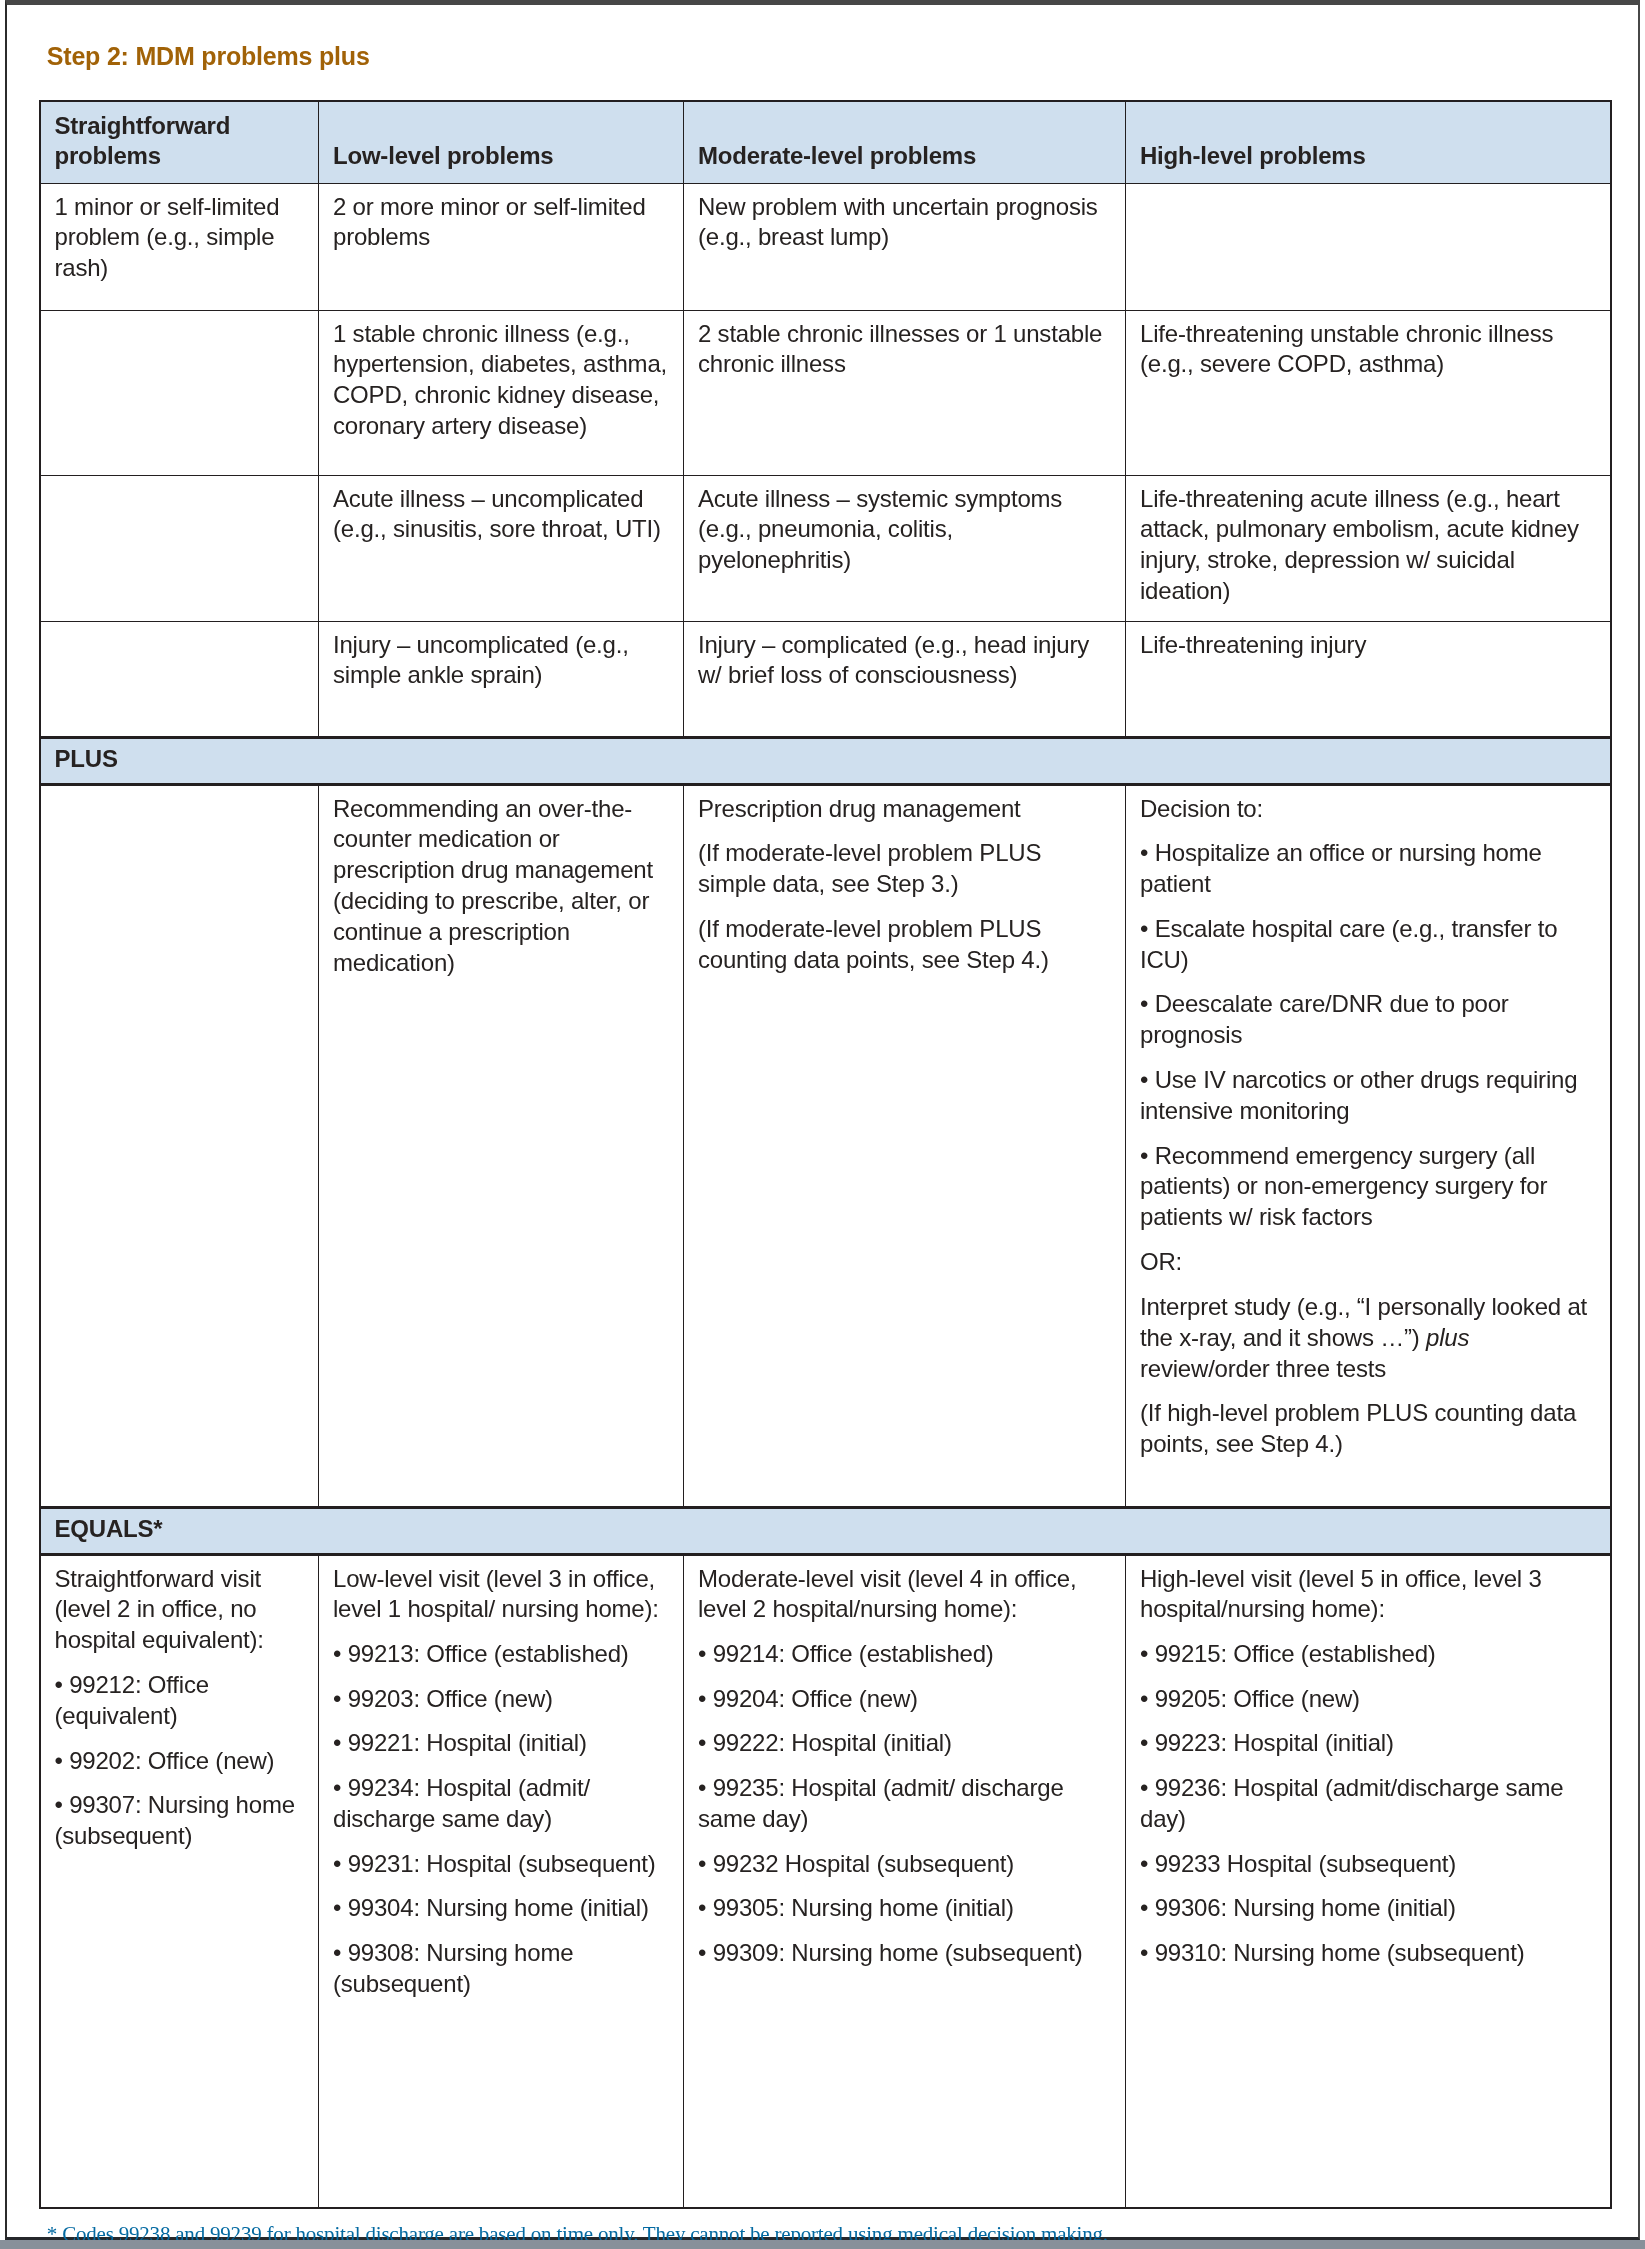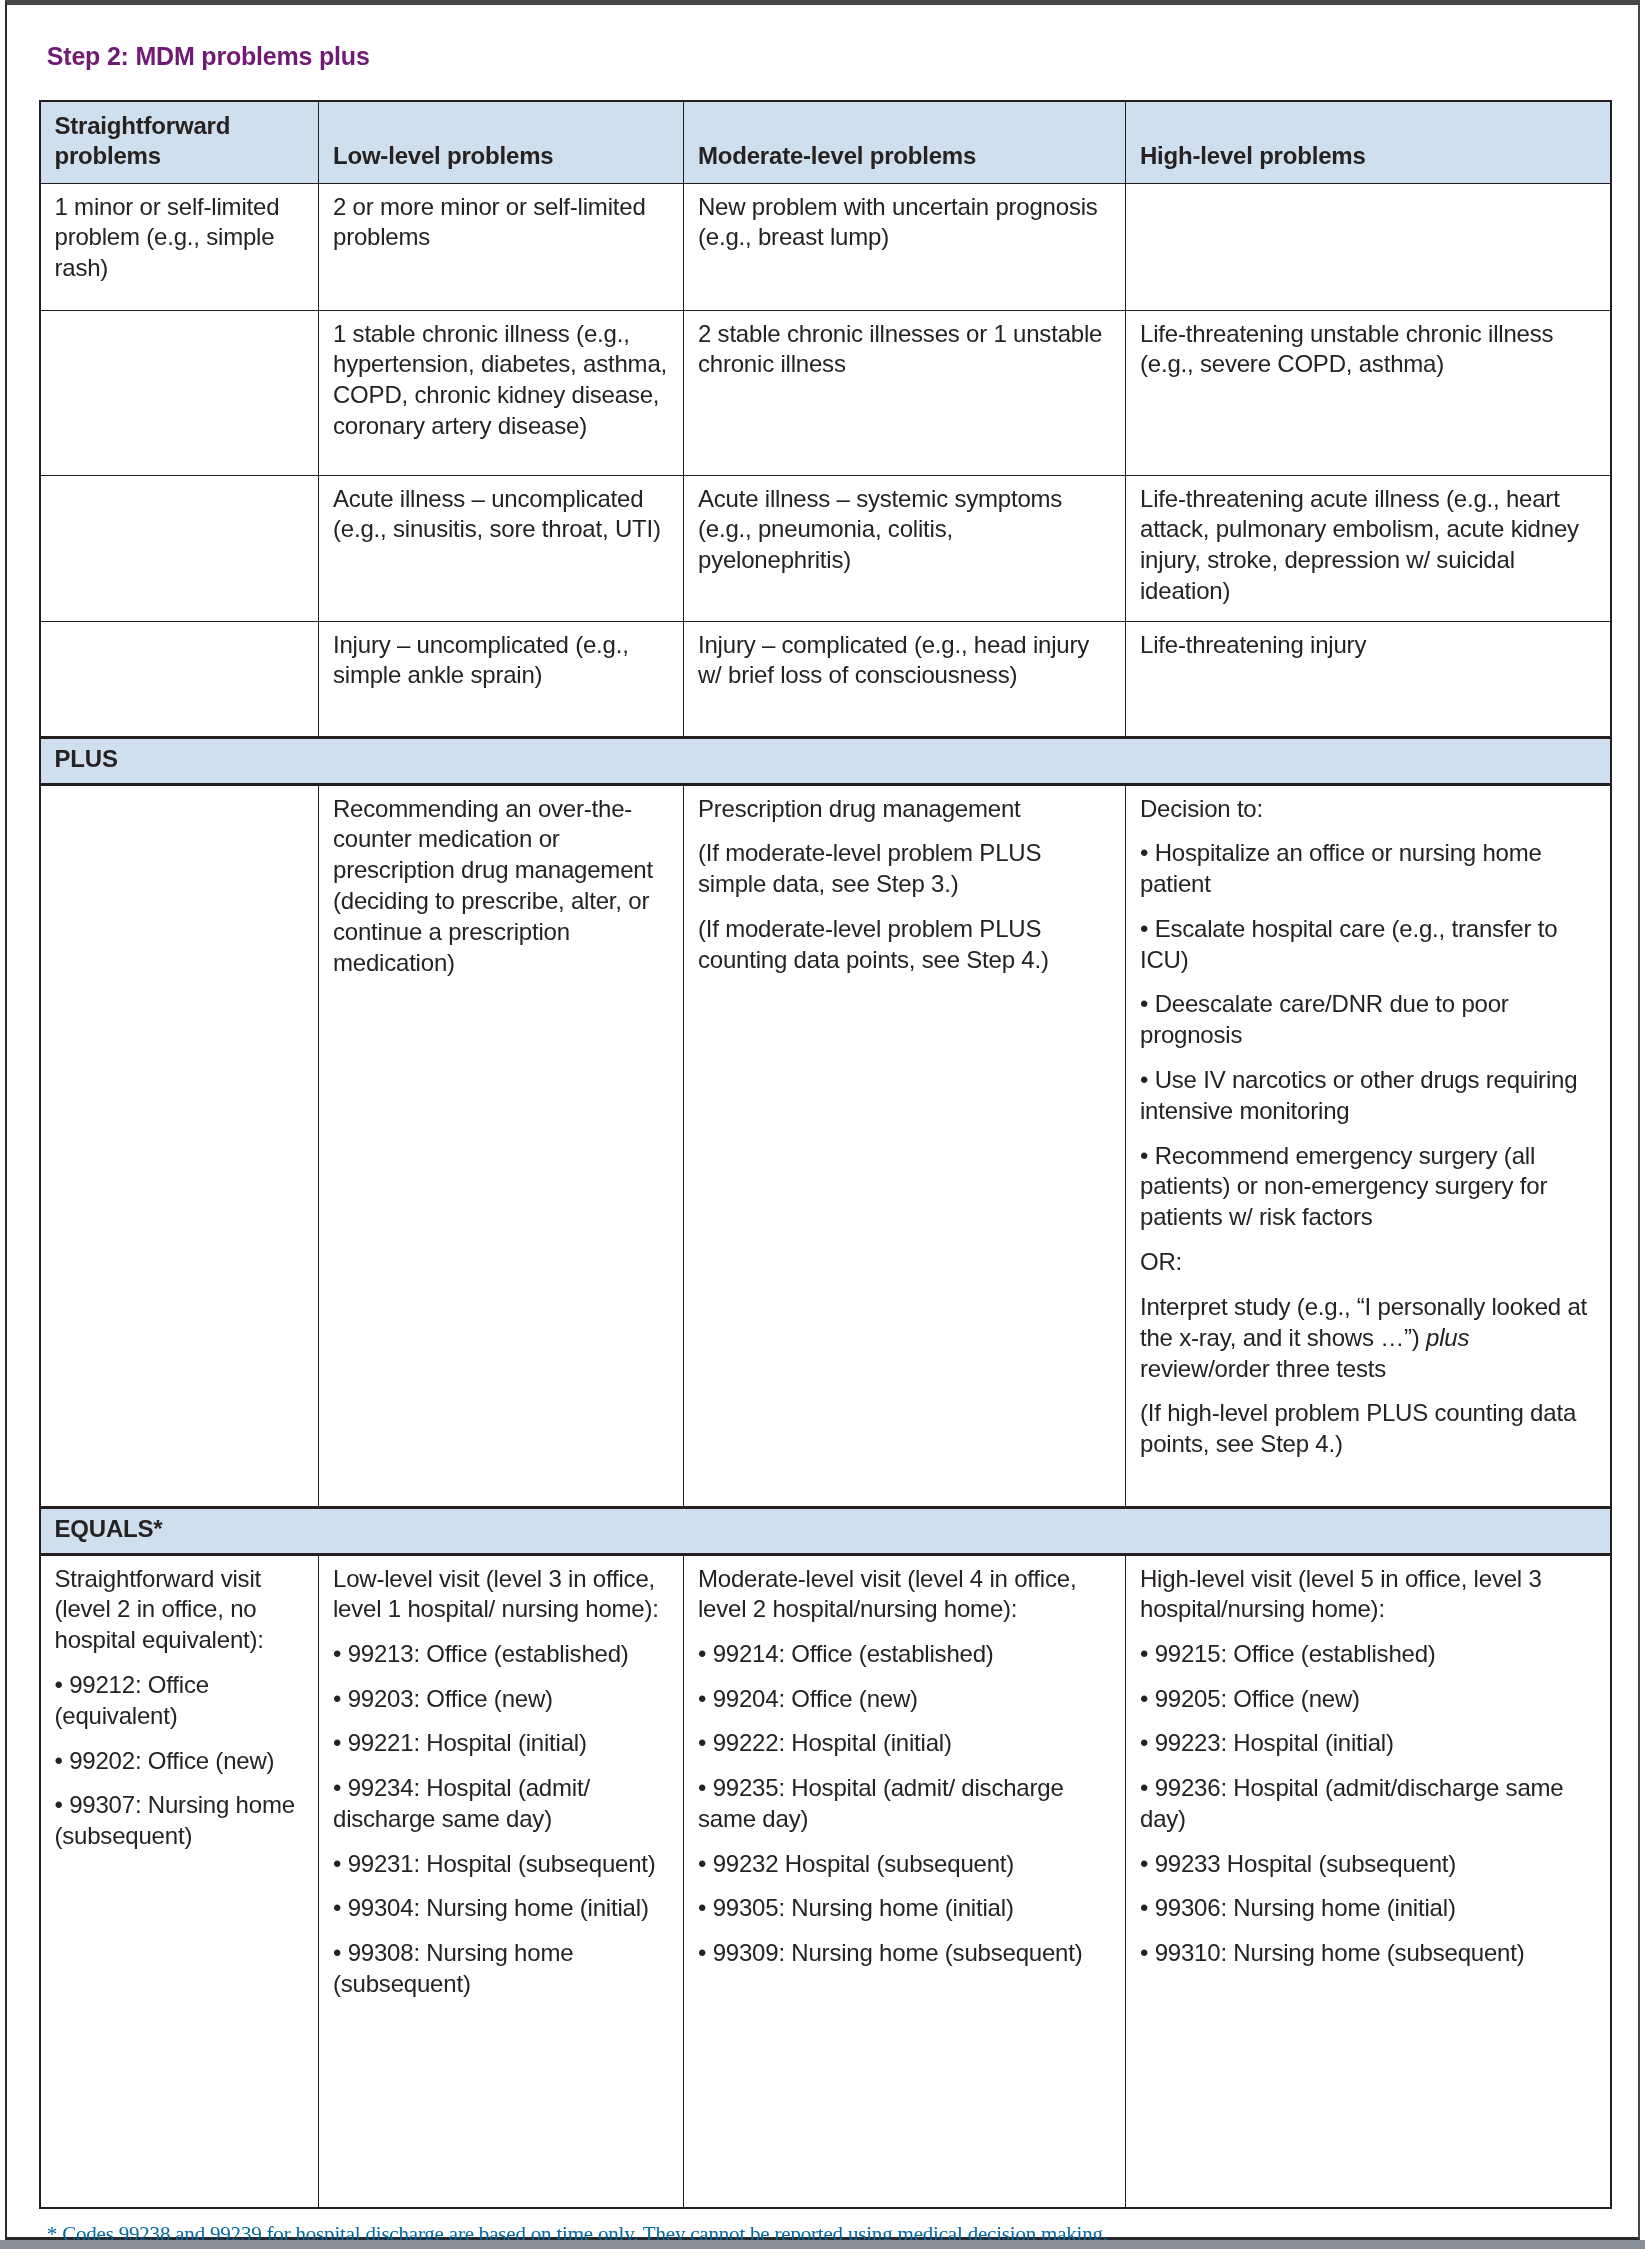--- a/index.html
+++ b/index.html
@@ -14,21 +14,21 @@
     border-top:5.6px solid #474747;
     border-left:2.4px solid #2b2b2b;
     border-right:2.4px solid #474747;
     border-bottom:3.2px solid #26282b;
     padding:29px 24px 0 32px;
   }
   .bottom-strip{
     position:absolute;left:0;right:0;bottom:0;height:9.6px;background:#87909a;
   }
   .page-title{
-    font-size:25px;font-weight:bold;margin:8px 0 29px 8px;color:#701a75;
+    font-size:25px;font-weight:bold;margin:8px 0 29px 8px;color:#a16207;
     letter-spacing:-0.2px;
   }
   table.mdm{
     border-collapse:collapse;table-layout:fixed;width:1571px;
     border:2.4px solid #231f20;
   }
   col.c0{width:279px;} col.c1{width:365px;} col.c2{width:442px;} col.c3{width:485px;}
   th,td{
     border:1.6px solid #231f20;
     vertical-align:top;text-align:left;

